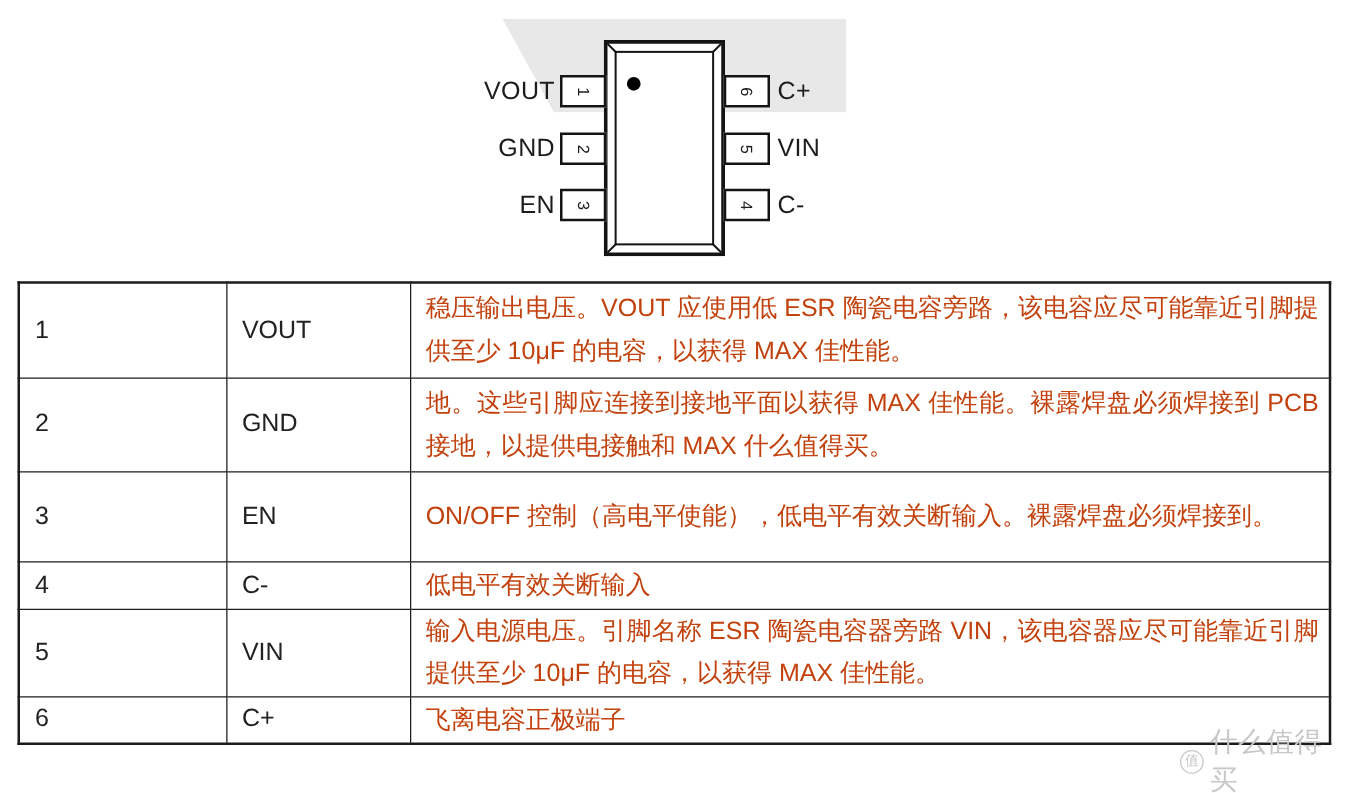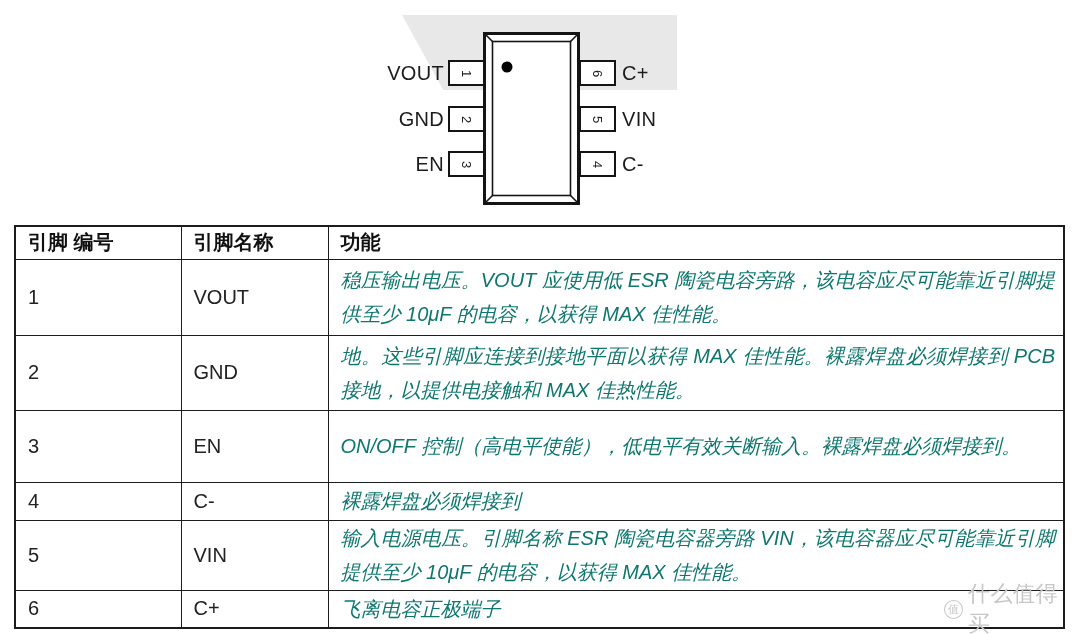--- a/index.html
+++ b/index.html
@@ -45,21 +45,21 @@
     border:1.5px solid #1c1c1c;
     vertical-align:middle;text-align:left;
     padding:0 8px 0 12px;
     font-size:20px;color:#222222;
     overflow:hidden;
   }
   .pin-table col.c1{width:166px;}
   .pin-table col.c2{width:147px;}
   .pin-table col.c3{width:736px;}
   .pin-table th{font-weight:700;color:#111111;}
-  .pin-table td.func{line-height:34px;text-align:justify;color:#0f766e;font-style:italic;}
+  .pin-table td.func{line-height:34px;text-align:justify;color:#c2410c;}
   
   .watermark{
     position:absolute;left:944px;top:598px;height:22px;
     display:flex;align-items:center;gap:5px;color:#c7c7c7;z-index:5;
   }
   .wm-circle{
     width:17px;height:17px;border:1.5px solid #c7c7c7;border-radius:50%;
     display:flex;align-items:center;justify-content:center;
     font-size:11px;line-height:11px;
   }
@@ -110,44 +110,39 @@
   <div class="pin-label pl-right pl-row3">C-</div>
 </div>
 
 <table class="pin-table">
   <colgroup>
       <col class="c1">
       <col class="c2">
       <col class="c3">
     </colgroup>
   <tbody>
-      <tr style="height:33px;">
-    <th>引脚 编号</th>
-    <th>引脚名称</th>
-    <th>功能</th>
-  </tr>
   <tr style="height:76px;">
     <td>1</td>
     <td>VOUT</td>
     <td class="func">稳压输出电压。VOUT 应使用低 ESR 陶瓷电容旁路，该电容应尽可能靠近引脚提供至少 10μF 的电容，以获得 MAX 佳性能。</td>
   </tr>
   <tr style="height:75px;">
     <td>2</td>
     <td>GND</td>
-    <td class="func">地。这些引脚应连接到接地平面以获得 MAX 佳性能。裸露焊盘必须焊接到 PCB 接地，以提供电接触和 MAX 佳热性能。</td>
+    <td class="func">地。这些引脚应连接到接地平面以获得 MAX 佳性能。裸露焊盘必须焊接到 PCB 接地，以提供电接触和 MAX 什么值得买。</td>
   </tr>
   <tr style="height:72px;">
     <td>3</td>
     <td>EN</td>
     <td class="func">ON/OFF 控制（高电平使能），低电平有效关断输入。裸露焊盘必须焊接到。</td>
   </tr>
   <tr style="height:38px;">
     <td>4</td>
     <td>C-</td>
-    <td class="func">裸露焊盘必须焊接到</td>
+    <td class="func">低电平有效关断输入</td>
   </tr>
   <tr style="height:70px;">
     <td>5</td>
     <td>VIN</td>
     <td class="func">输入电源电压。引脚名称 ESR 陶瓷电容器旁路 VIN，该电容器应尽可能靠近引脚提供至少 10μF 的电容，以获得 MAX 佳性能。</td>
   </tr>
   <tr style="height:38px;">
     <td>6</td>
     <td>C+</td>
     <td class="func">飞离电容正极端子</td>

